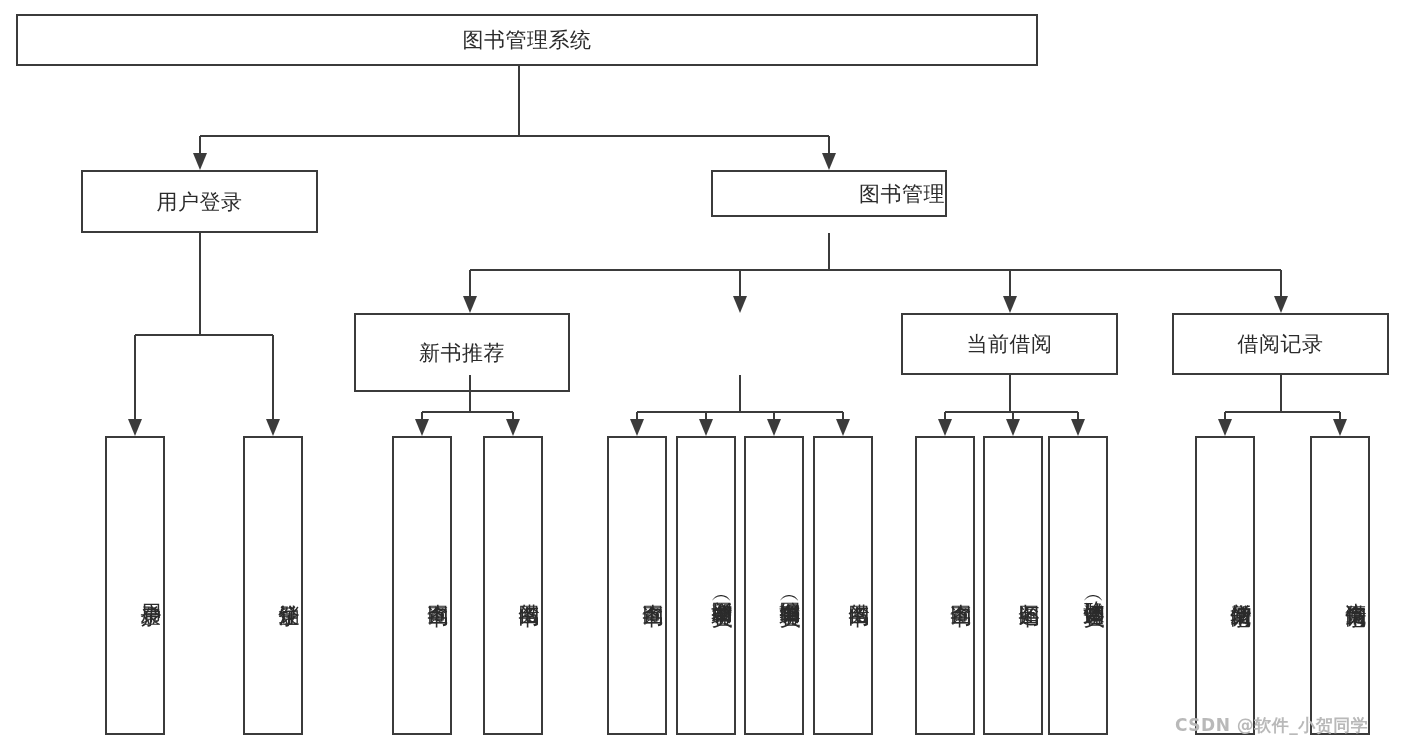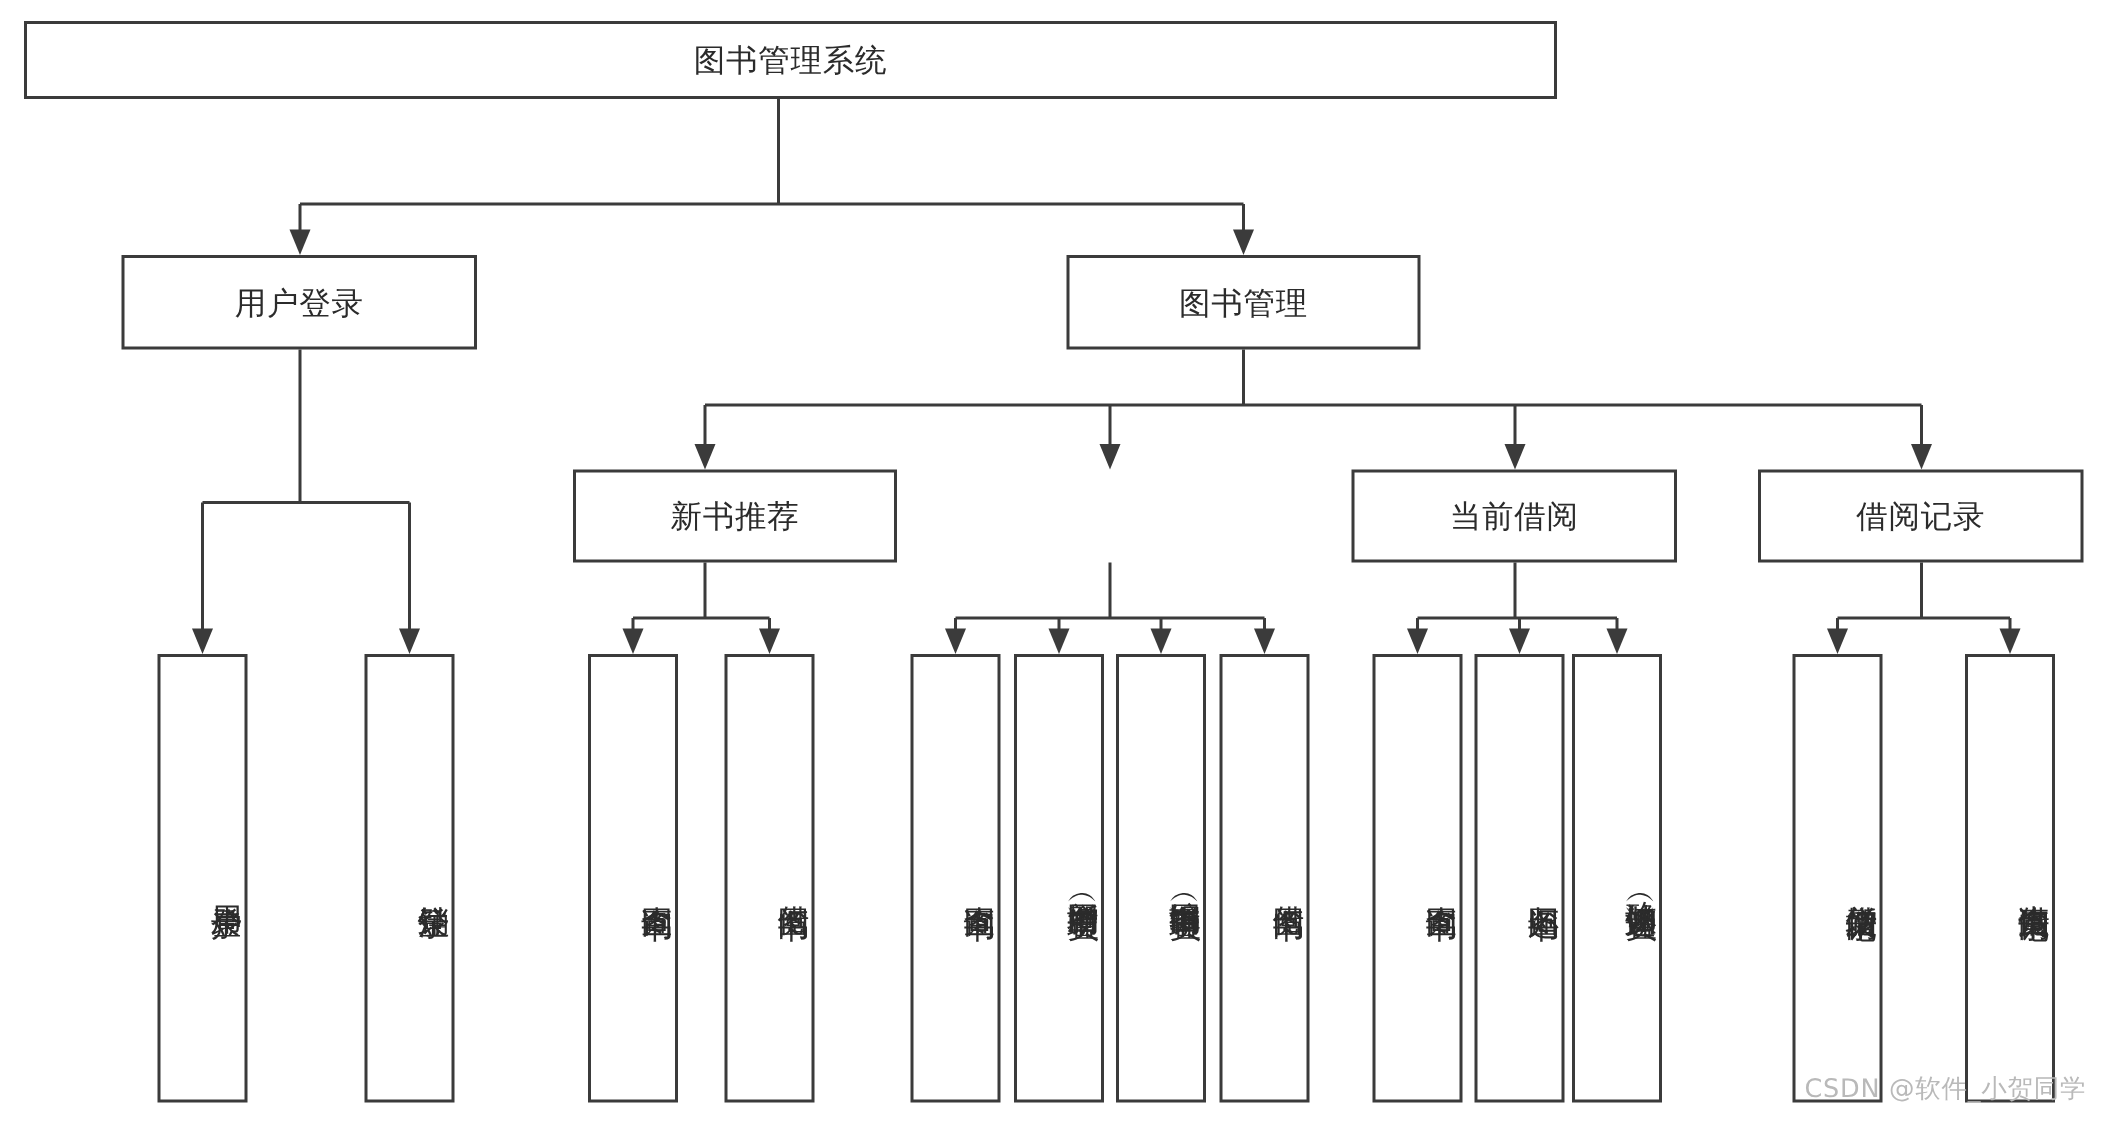--- a/index.html
+++ b/index.html
@@ -78,25 +78,25 @@
 
 <div id="canvas">
 
   <div class="node node-h" id="node-root" style="left: 16px; top: 14px; width: 1022px; height: 52px;">
     <span>图书管理系统</span>
   </div>
 
   <div class="node node-h" id="node-l2-0" style="left: 81px; top: 170px; width: 237px; height: 63px;">
     <span>用户登录</span>
   </div>
-  <div class="node node-h" id="node-l2-1" style="left: 711px; top: 170px; width: 236px; height: 63px;">
+  <div class="node node-h" id="node-l2-1" style="left: 711px; top: 170px; width: 236px; height: 47px; justify-content: flex-end;">
     <span>图书管理</span>
   </div>
 
-  <div class="node node-h" id="node-l3-0" style="left: 382px; top: 313px; width: 216px; height: 62px;">
+  <div class="node node-h" id="node-l3-0" style="left: 354px; top: 313px; width: 216px; height: 79px;">
     <span>新书推荐</span>
   </div>
   <div class="node node-h" id="node-l3-2" style="left: 901px; top: 313px; width: 217px; height: 62px;">
     <span>当前借阅</span>
   </div>
   <div class="node node-h" id="node-l3-3" style="left: 1172px; top: 313px; width: 217px; height: 62px;">
     <span>借阅记录</span>
   </div>
 
   <div class="node node-v" id="leaf-0" style="left: 105px; top: 436px; width: 60px; height: 299px;">
@@ -187,15 +187,15 @@
       <div class="edge-v" style="left: 1077px; top: 412px; height: 20px;"></div>
       <div class="arrow" style="left: 1071px; top: 419px;"></div>
       <div class="edge-v" style="left: 1279.5px; top: 375px; height: 37px;"></div>
       <div class="edge-h" style="left: 1225px; top: 411px; width: 115px;"></div>
       <div class="edge-v" style="left: 1224px; top: 412px; height: 20px;"></div>
       <div class="arrow" style="left: 1218px; top: 419px;"></div>
       <div class="edge-v" style="left: 1339px; top: 412px; height: 20px;"></div>
       <div class="arrow" style="left: 1333px; top: 419px;"></div>
     </div>
 
-  <div class="watermark" id="watermark" style="left: 1203px; top: 714px;">CSDN @软件_小贺同学</div>
+  <div class="watermark" id="watermark" style="left: 1175px; top: 714px; font-weight: bold;">CSDN @软件_小贺同学</div>
 
 </div>
 
 </body></html>

